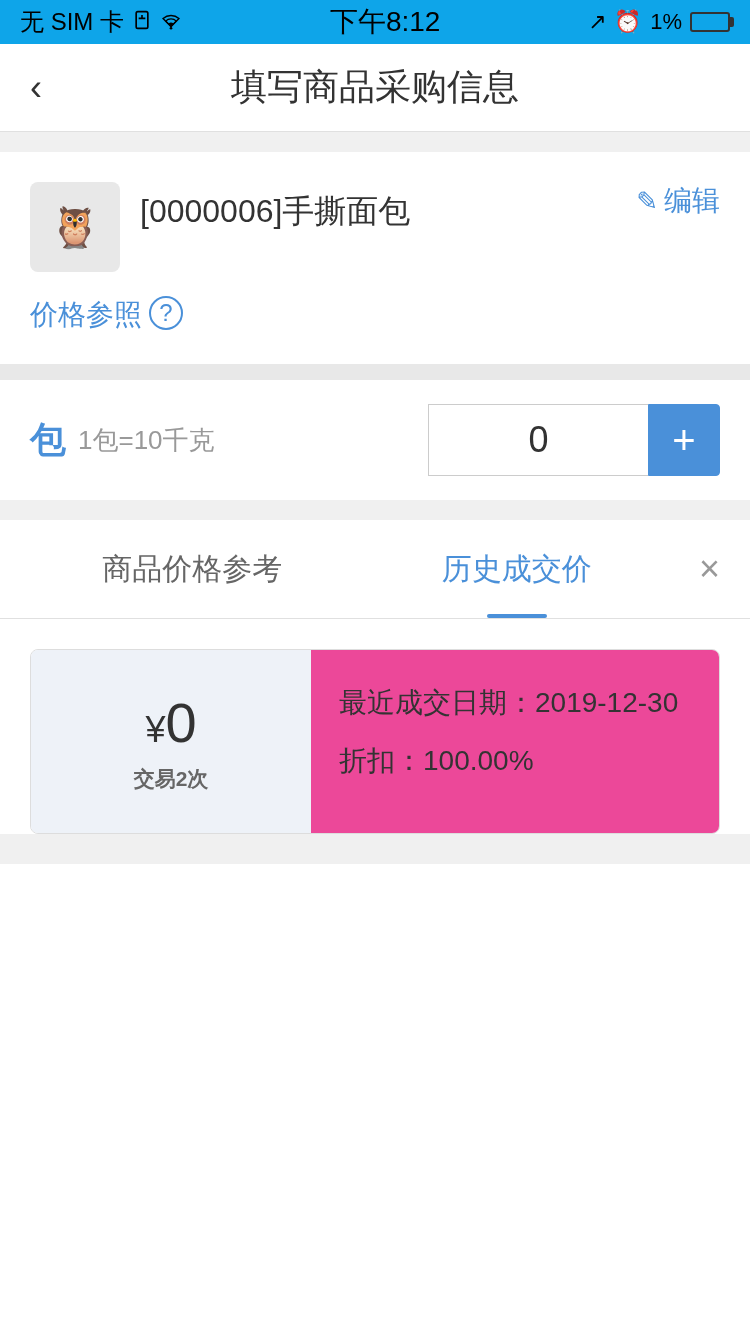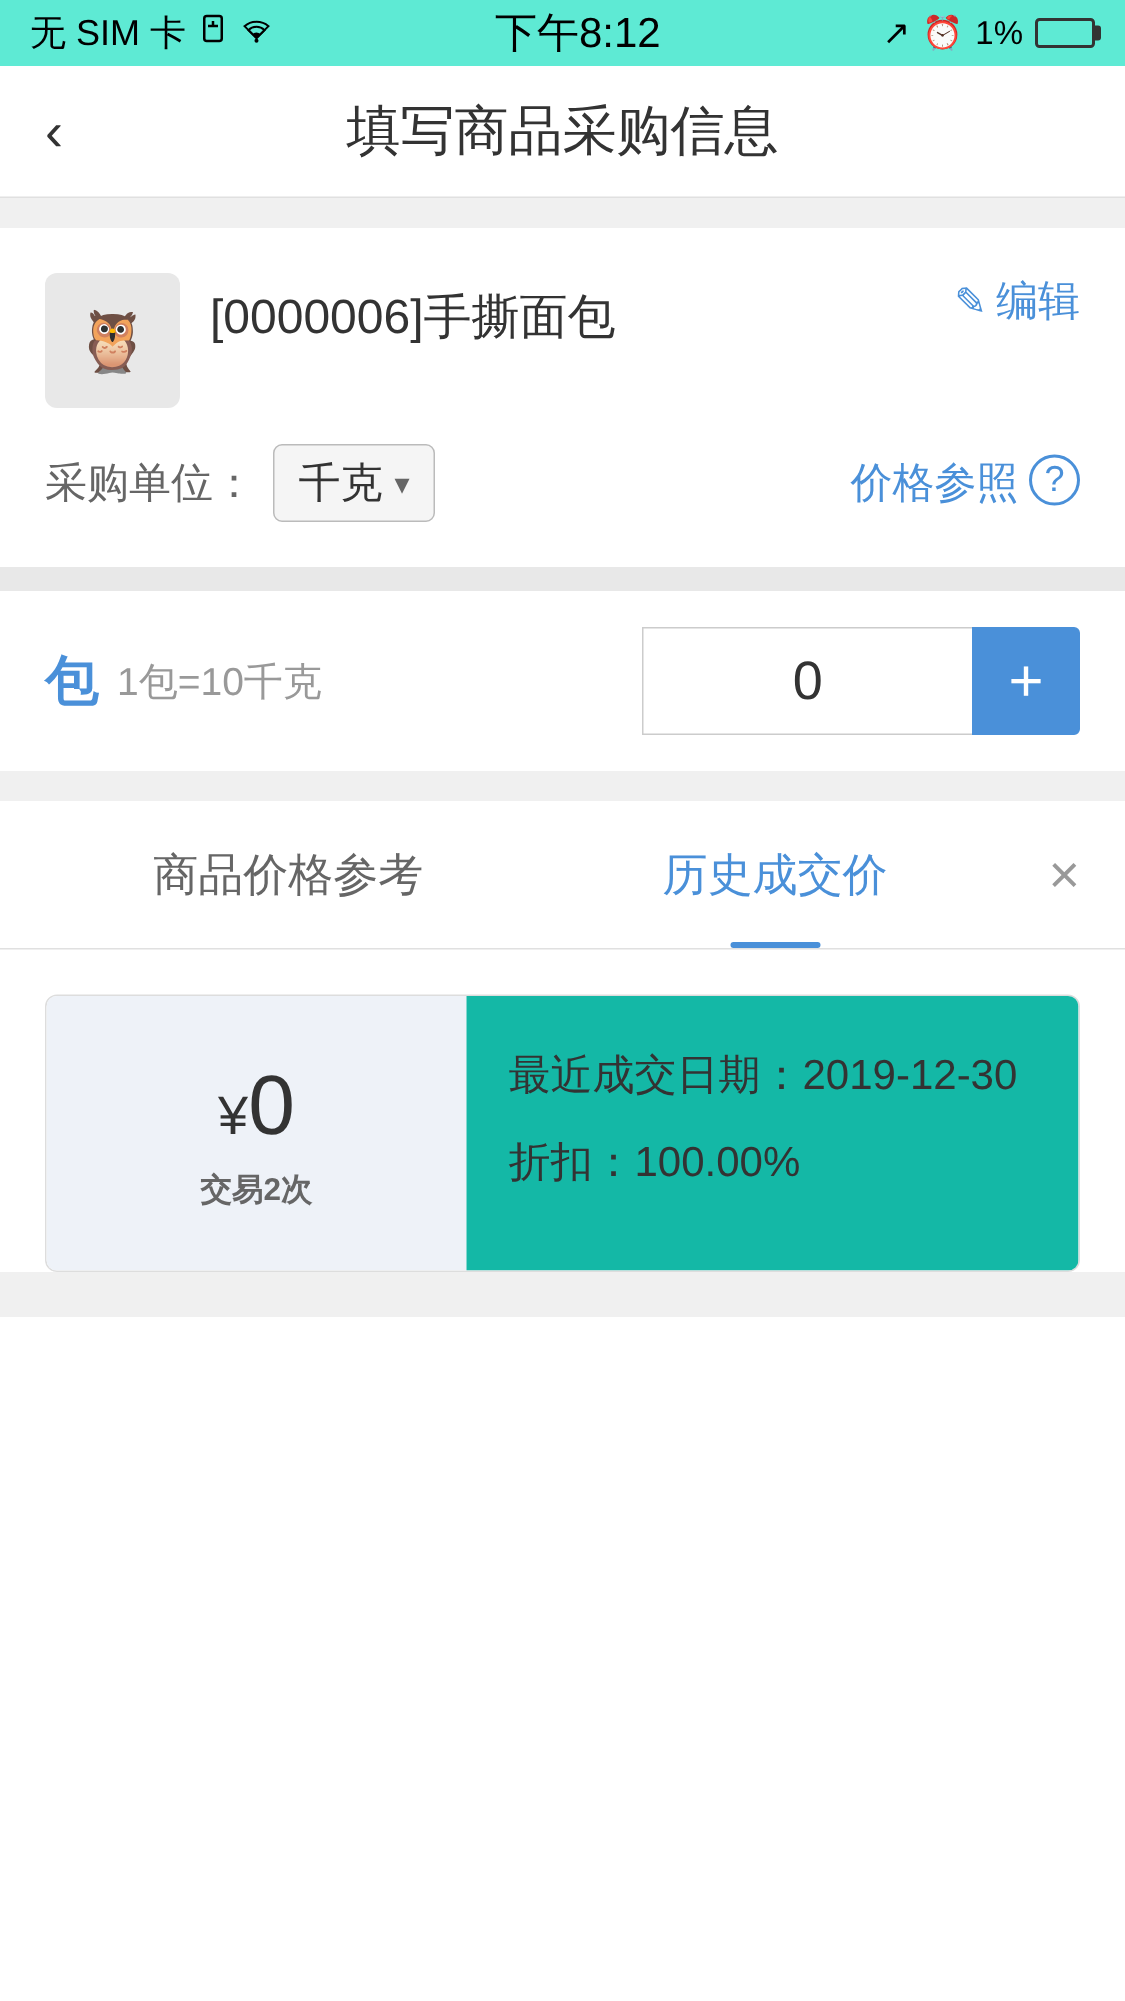--- a/index.html
+++ b/index.html
@@ -9,21 +9,21 @@
       min-height: 1334px;
       font-family: -apple-system, "PingFang SC", "Helvetica Neue", Arial, sans-serif;
       background: #f0f0f0;
       font-size: 28px;
     }
 
     
     .status-bar {
       width: 100%;
       height: 44px;
-      background: #5eead4;
+      background: #0ea5e9;
       display: flex;
       align-items: center;
       justify-content: space-between;
       padding: 0 20px;
       font-size: 24px;
       color: #000;
     }
     .status-left {
       display: flex;
       align-items: center;
@@ -322,21 +322,21 @@
     }
     .price-transactions {
       font-size: 21px;
       color: #666;
       margin-top: 10px;
       font-weight: bold;
     }
     .price-right-panel {
       flex: 1;
       padding: 32px 28px;
-      background: #14b8a6;
+      background: #ec4899;
     }
     .price-detail-row {
       font-size: 28px;
       color: #333;
       margin-bottom: 16px;
       line-height: 1.5;
     }
     .price-detail-row:last-child {
       margin-bottom: 0;
     }
@@ -392,27 +392,20 @@
       </div>
       <div class="product-name">[0000006]手撕面包</div>
     </div>
     <div class="edit-btn">
       <span class="edit-icon">✎</span>
       <span>编辑</span>
     </div>
   </div>
 
   <div class="unit-row">
-    <div class="unit-left">
-      <span>采购单位：</span>
-      <div class="unit-select">
-        <span>千克</span>
-        <span class="chevron-down">▾</span>
-      </div>
-    </div>
     <div class="price-ref">
       <span>价格参照</span>
       <div class="help-icon">
         <span>?</span>
       </div>
     </div>
   </div>
 </div>
 
 <div class="divider-bar"></div>

